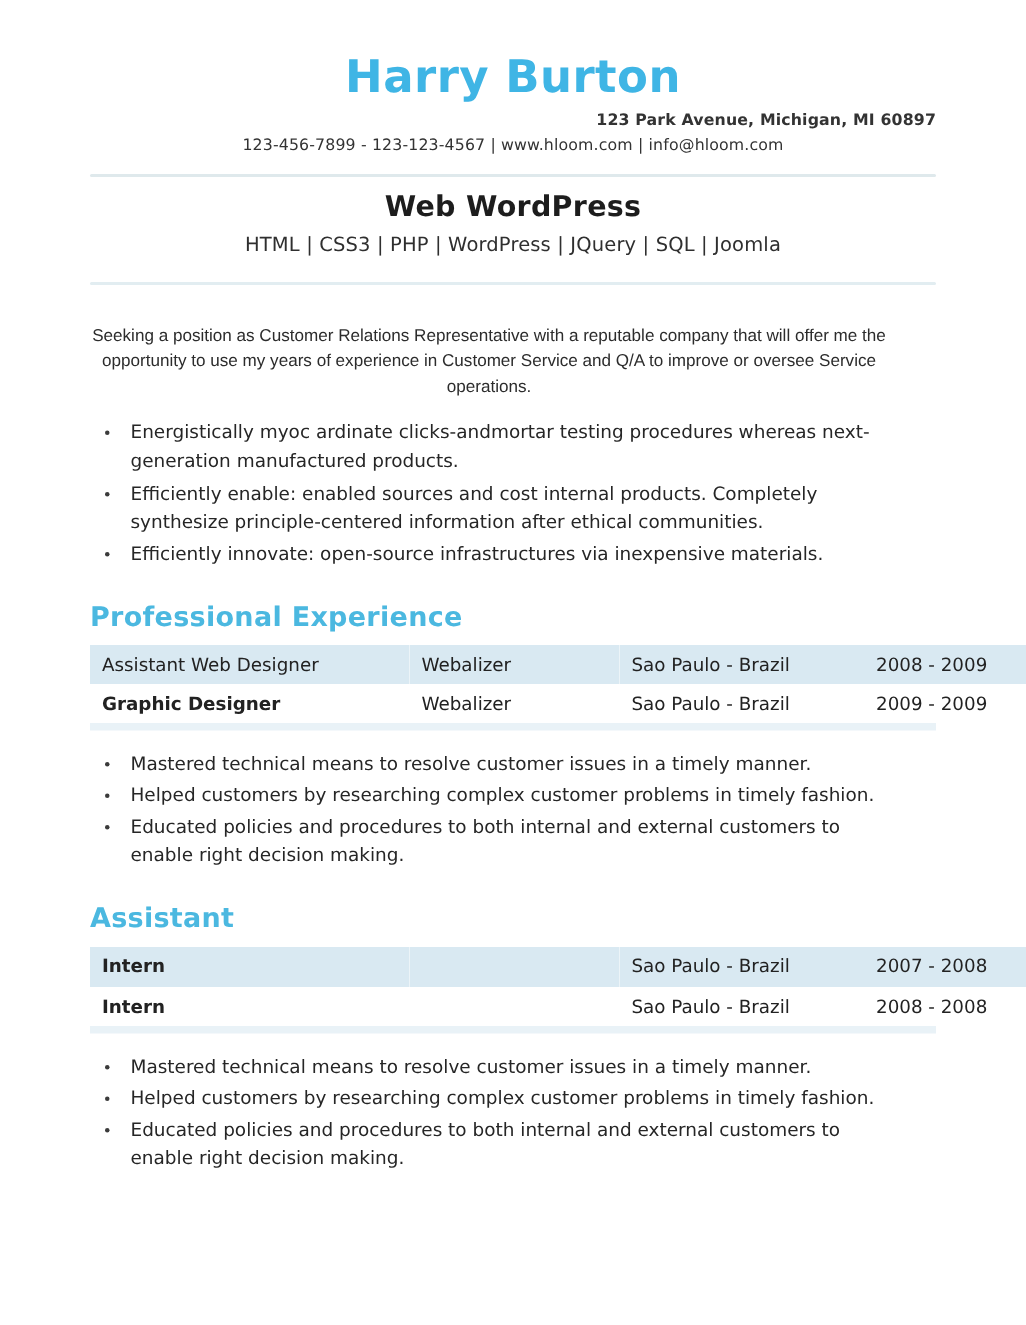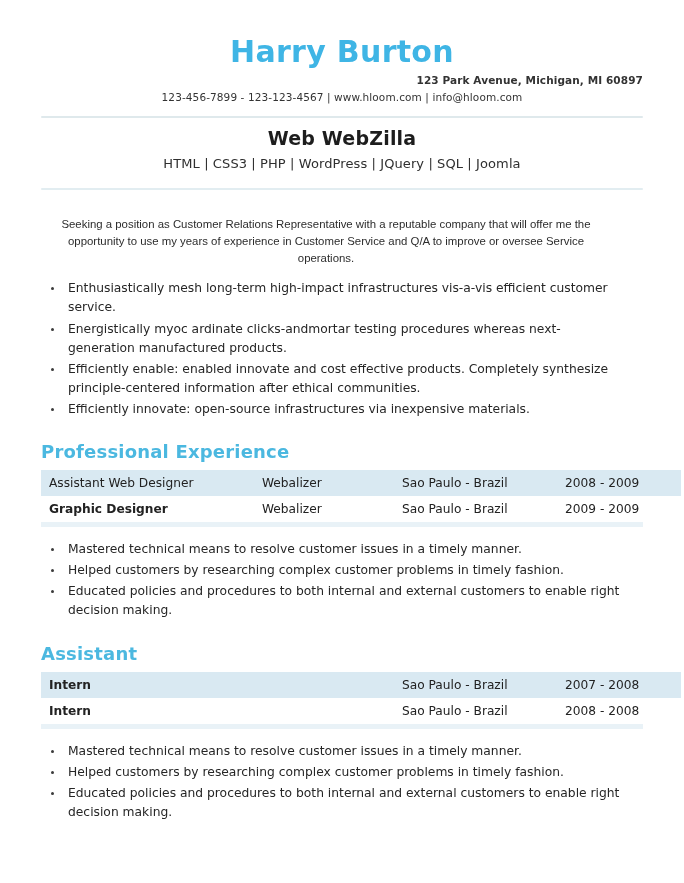--- a/index.html
+++ b/index.html
@@ -13,21 +13,21 @@
     font-family: "DejaVu Sans", sans-serif;
     color: #2b2b2b;
     overflow: hidden;
   }
 
   .page {
     position: relative;
     width: 684px;
     height: 883px;
     box-sizing: border-box;
-    padding: 0 41px;
+    padding: 0 60px;
     background: #fff;
   }
 
   
   .header {
     padding-top: 36px;
     text-align: center;
   }
   .name {
     font-family: "DejaVu Sans", sans-serif;
@@ -170,32 +170,31 @@
 
   <div class="header">
     <div class="name">Harry Burton</div>
     <div class="address">123 Park Avenue, Michigan, MI 60897</div>
     <div class="contact-line">123-456-7899 - 123-123-4567 | www.hloom.com | info@hloom.com</div>
   </div>
 
   <div class="rule"></div>
 
   <div class="title-block">
-    <div class="job-title">Web WebZilla</div>
+    <div class="job-title">Web WordPress</div>
     <div class="skills">HTML | CSS3 | PHP | WordPress | JQuery | SQL | Joomla</div>
   </div>
 
   <div class="rule thin"></div>
 
   <p class="summary">Seeking a position as Customer Relations Representative with a reputable company that will offer me the opportunity to use my years of experience in Customer Service and Q/A to improve or oversee Service operations.</p>
 
   <ul class="bullets" id="summary-bullets">
-      <li>Enthusiastically mesh long-term high-impact infrastructures vis-a-vis efficient customer service.</li>
       <li>Energistically myoc ardinate clicks-andmortar testing procedures whereas next-generation manufactured products.</li>
-      <li>Efficiently enable:  enabled innovate and cost effective products. Completely synthesize principle-centered information after ethical communities.</li>
+      <li>Efficiently enable:  enabled sources and cost internal products. Completely synthesize principle-centered information after ethical communities.</li>
       <li>Efficiently innovate: open-source infrastructures via inexpensive materials.</li>
     </ul>
 
   <div class="section-heading">Professional Experience</div>
 
   <table class="entry-table">
     <tbody id="experience-rows">
         <tr class="shaded">
           <td class="c-title">Assistant Web Designer</td>
           <td class="c-company">Webalizer</td>

